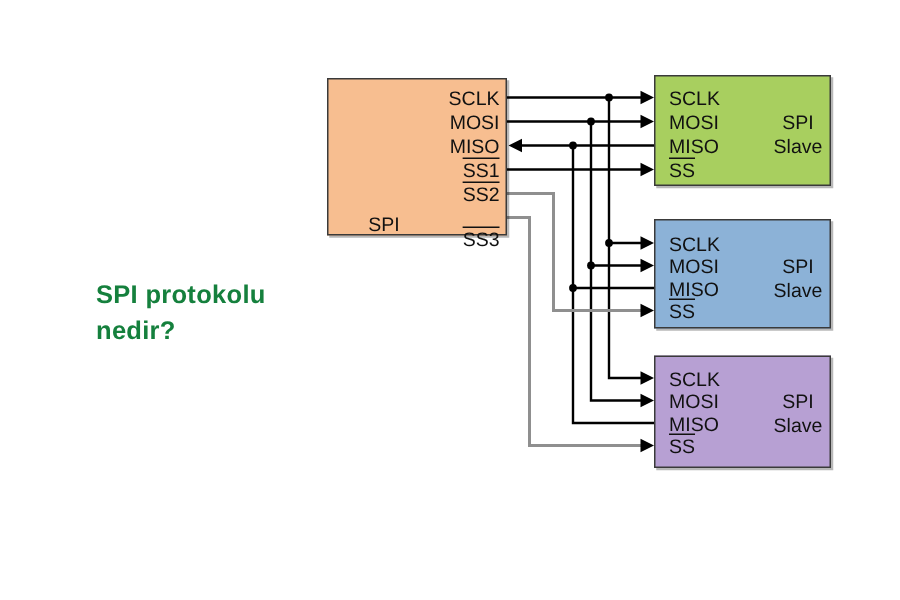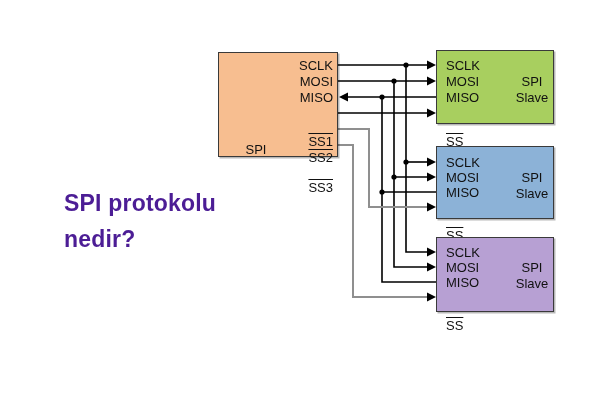--- a/index.html
+++ b/index.html
@@ -1,34 +1,34 @@
 <!DOCTYPE html>
 <html><head>
 <meta charset="utf-8">
 <style>
   html,body { margin:0; padding:0; }
   body { width:600px; height:400px; background:#ffffff; position:relative;
          font-family:"Liberation Sans", sans-serif; overflow:hidden; }
   .canvas { position:absolute; left:0; top:0; width:600px; height:400px; }
 
-  .title { position:absolute; left:64px; top:185px; font-size:23px; font-weight:700;
-           color:#4c1d95; line-height:36px; white-space:pre-line; letter-spacing:0.2px; }
+  .title { position:absolute; left:64px; top:185px; font-size:17px; font-weight:700;
+           color:#15803d; line-height:24px; white-space:pre-line; letter-spacing:0.2px; }
 
   .wires { position:absolute; left:0; top:0; }
   .w   { stroke:#000000; stroke-width:1.6; fill:none; }
   .wg  { stroke:#8f8f8f; stroke-width:2; fill:none; }
   .ah  { fill:#000000; stroke:none; }
   .dot { fill:#000000; stroke:none; }
 
   .box { position:absolute; border:1px solid #3a3a3a; box-sizing:border-box;
          box-shadow:1.5px 1.5px 0 rgba(0,0,0,0.28); font-size:13px; color:#111; }
   .pin { position:absolute; height:16px; line-height:16px; white-space:nowrap; }
   .master .pin { right:4px; text-align:right; }
   .slave  .pin { left:9px; text-align:left; }
-  .ol { text-decoration:overline; text-decoration-thickness:1.2px;margin-top:28px; }
+  .ol { text-decoration:overline; text-decoration-thickness:1.2px; }
 
   .master-name { position:absolute; left:6px; top:89px; width:62px; text-align:center;
                  line-height:15.5px; }
   .slave-name  { position:absolute; left:74px; width:42px; text-align:center;
                  line-height:15.5px; }
 </style>
 </head>
 <body>
 
 <div class="canvas">

